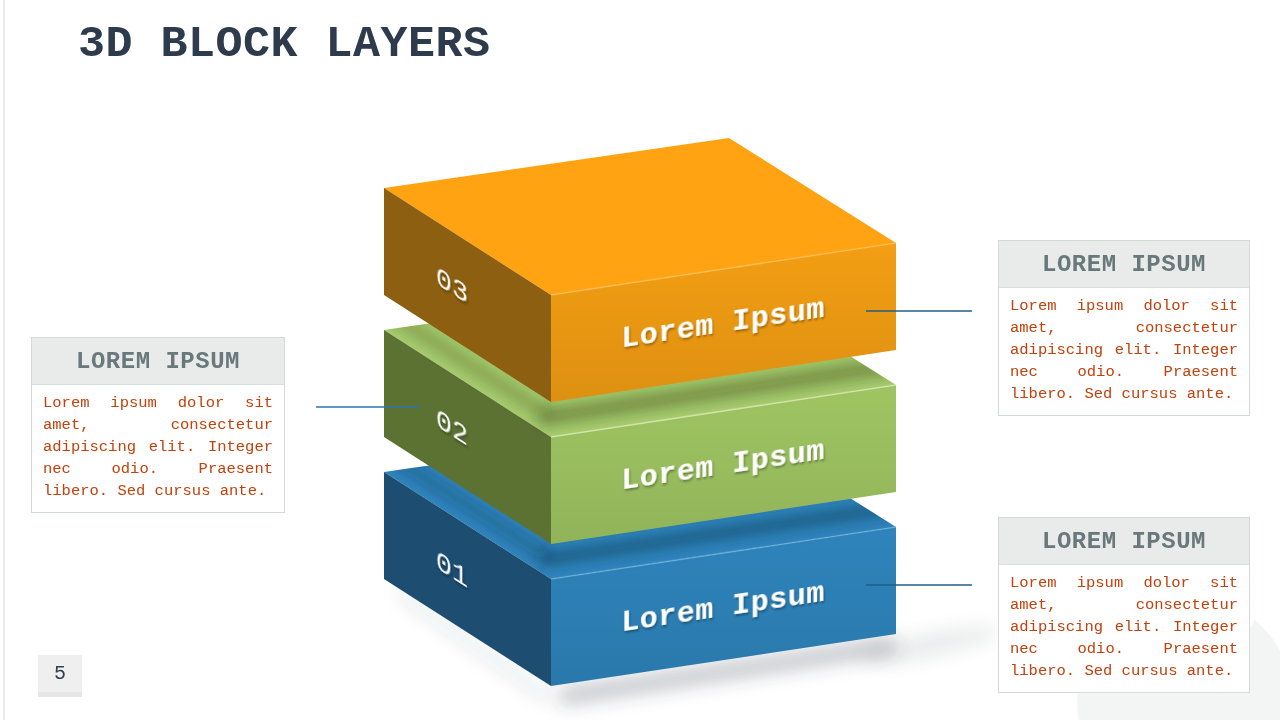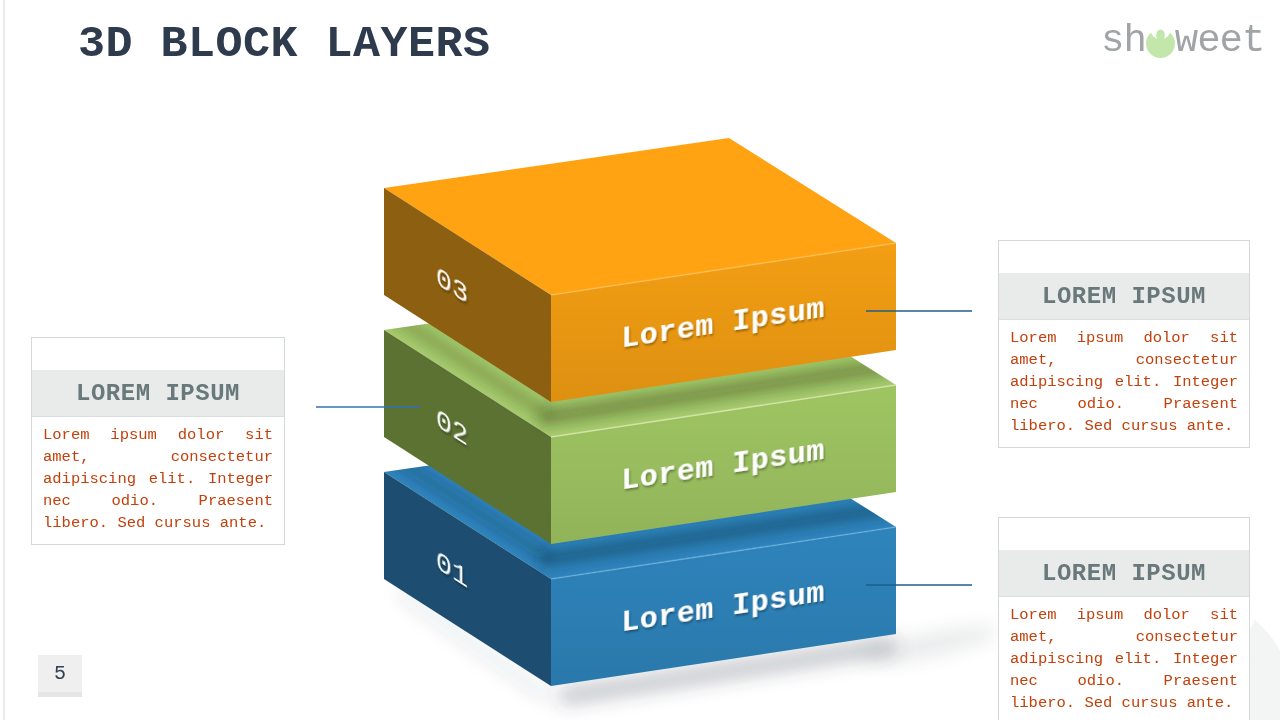--- a/index.html
+++ b/index.html
@@ -38,21 +38,21 @@
     position:absolute; width:252px;
     background:#ffffff; border:1px solid #D3D8D8;
     box-sizing:border-box;
   }
   .callout-left{ left:31px; top:337px; width:254px; }
   .callout-tr{ left:998px; top:240px; }
   .callout-br{ left:998px; top:517px; }
   .callout-header{
     background:#E9EBEB; border-bottom:1px solid #D9DEDE;
     height:46px; display:flex; align-items:center; justify-content:center;
-    font-size:24px; font-weight:bold; letter-spacing:0.5px; color:#69787A;margin-top:32px;
+    font-size:24px; font-weight:bold; letter-spacing:0.5px; color:#69787A;
   }
   .callout-body{
     padding:7px 11px 10px; font-size:15.5px; line-height:1.42;
     color:#c2410c; text-align:justify;
   }
   .page-number{
     position:absolute; left:38px; top:655px; width:44px; height:37px;
     background:#EFEFEF; border-bottom:5px solid #E5E5E5;
     display:flex; align-items:center; justify-content:center;
     font-size:20px; color:#333F50;
@@ -60,31 +60,20 @@
 </style>
 </head>
 <body>
 
 <div class="slide">
 
   <div class="edge-line"></div>
 
   <div class="page-title">3D BLOCK LAYERS</div>
 
-  <div class="logo">
-    <span>sh</span>
-      <span class="logo-o">
-        <svg viewBox="0 0 30 30" aria-hidden="true">
-          <circle cx="15" cy="15" r="14" fill="#C3E6AB"></circle>
-          <circle cx="15" cy="1" r="10" fill="#ffffff"></circle>
-          <ellipse cx="15" cy="7" rx="4.2" ry="5.6" fill="#C3E6AB"></ellipse>
-        </svg>
-      </span>
-      <span>weet</span>
-  </div>
 
   <svg class="diagram-svg" viewBox="0 0 1280 720">
     <defs>
       <filter id="soft" x="-60%" y="-60%" width="220%" height="220%">
           <feGaussianBlur stdDeviation="7"></feGaussianBlur>
         </filter>
       <filter id="soft2" x="-60%" y="-60%" width="220%" height="220%">
           <feGaussianBlur stdDeviation="9"></feGaussianBlur>
         </filter>
       <filter id="txtsh" x="-30%" y="-30%" width="160%" height="160%">

